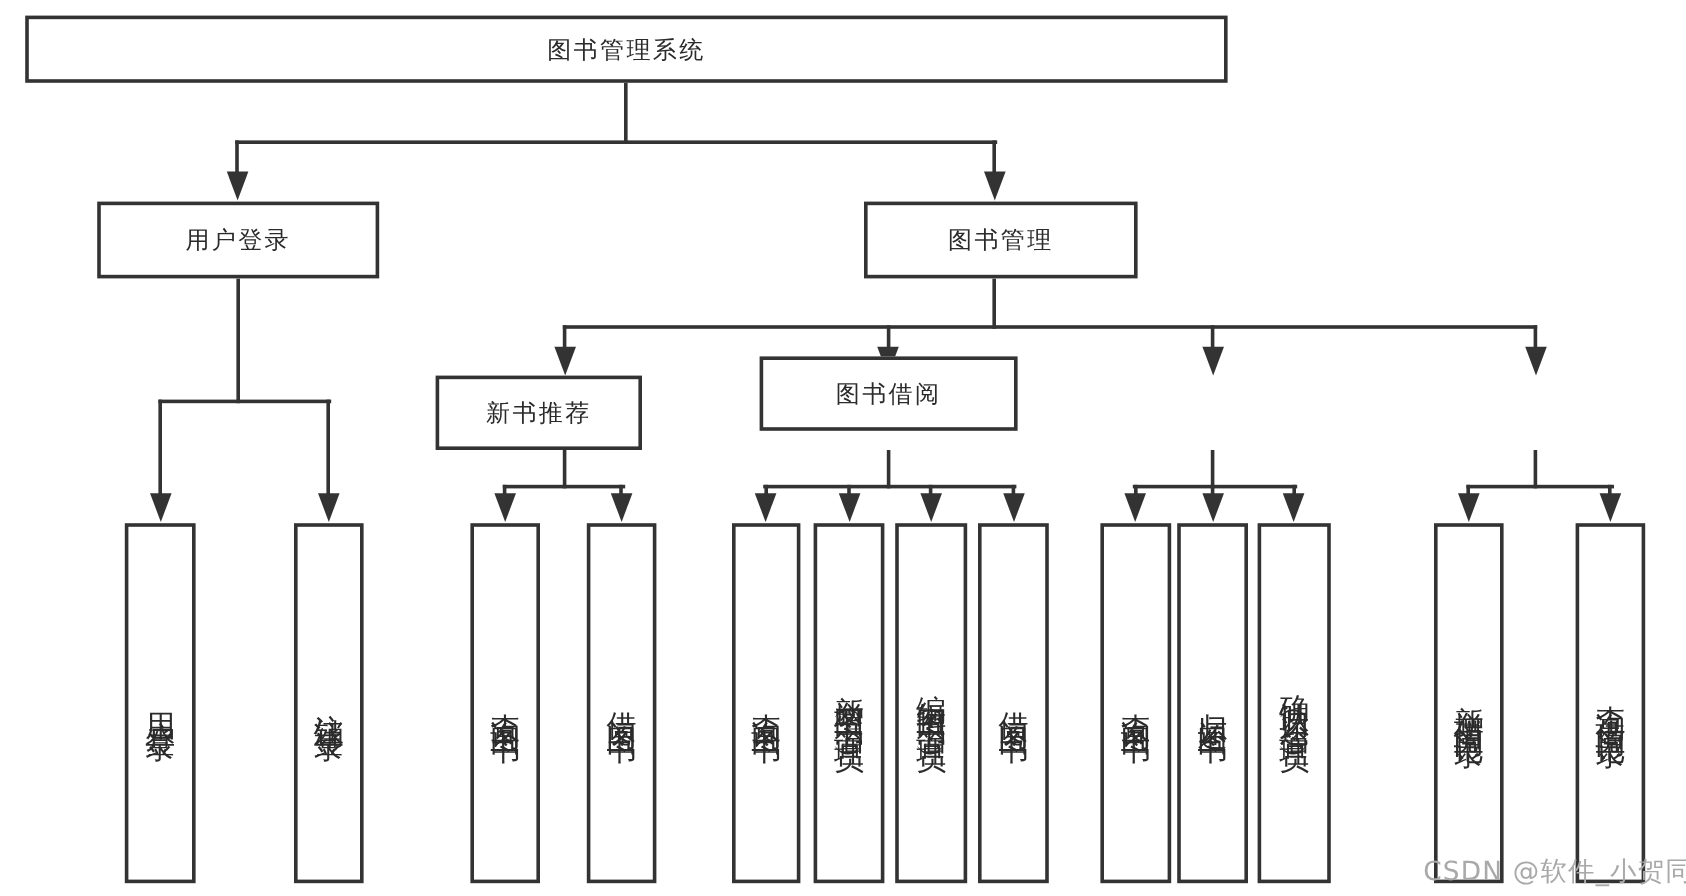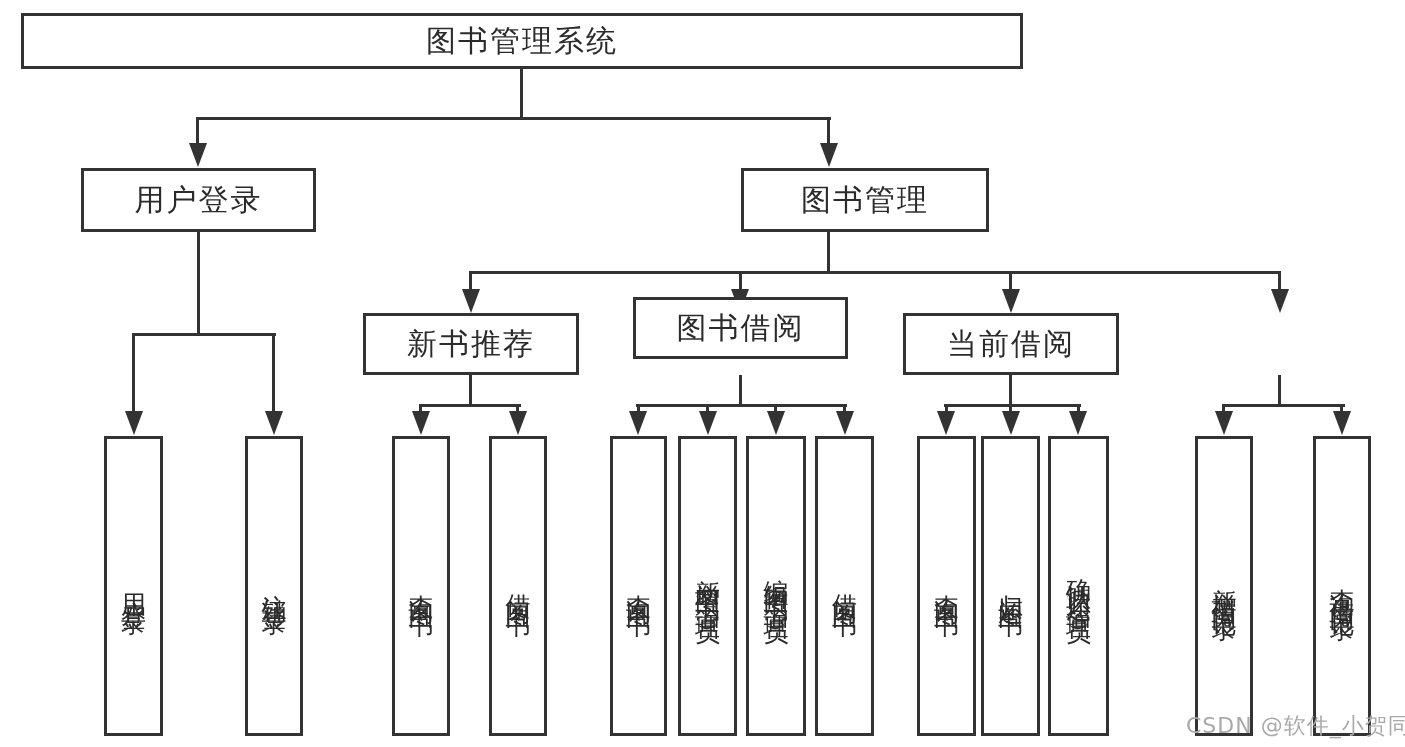--- a/index.html
+++ b/index.html
@@ -19,21 +19,21 @@
   
   .hnode{
     position:absolute;
     box-sizing:border-box;
     border:3px solid var(--line);
     background:#fff;
     display:flex;align-items:center;justify-content:center;
     z-index:2;
   }
   .hlabel{
-    font-size:30px;color:var(--text);letter-spacing:2px;line-height:1;
+    font-size:20px;color:var(--text);letter-spacing:2px;line-height:1;
     white-space:nowrap;
     text-align:right;
   }
   
   .vnode{
     position:absolute;
     box-sizing:border-box;
     border:3px solid var(--line);
     background:#fff;
     display:flex;align-items:center;justify-content:center;
@@ -75,21 +75,21 @@
   <div class="ln" style="left:520px;top:69px;width:3px;height:51px"></div>
   <div class="ln" style="left:196px;top:117px;width:635px;height:3px"></div>
   <div class="ln" style="left:196px;top:117px;width:3px;height:29px"></div>
   <div class="arrow" style="left:189px;top:143px"></div>
   <div class="ln" style="left:827px;top:117px;width:3px;height:29px"></div>
   <div class="arrow" style="left:820px;top:143px"></div>
 
   <div class="hnode" style="left:81px;top:168px;width:235px;height:64px">
     <span class="hlabel">用户登录</span>
   </div>
-  <div class="hnode" style="left:741px;top:168px;width:248px;height:64px">
+  <div class="hnode" style="left:720px;top:168px;width:228px;height:64px">
     <span class="hlabel">图书管理</span>
   </div>
 
   <div class="ln" style="left:197px;top:232px;width:3px;height:104px"></div>
   <div class="ln" style="left:132px;top:333px;width:144px;height:3px"></div>
   <div class="ln" style="left:132px;top:333px;width:3px;height:80px"></div>
   <div class="arrow" style="left:125px;top:411px"></div>
   <div class="ln" style="left:272px;top:333px;width:3px;height:80px"></div>
   <div class="arrow" style="left:265px;top:411px"></div>
 
@@ -97,28 +97,25 @@
   <div class="ln" style="left:469px;top:271px;width:812px;height:3px"></div>
   <div class="ln" style="left:469px;top:271px;width:3px;height:21px"></div>
   <div class="arrow" style="left:462px;top:289px"></div>
   <div class="ln" style="left:739px;top:271px;width:3px;height:21px"></div>
   <div class="arrow" style="left:731px;top:289px"></div>
   <div class="ln" style="left:1009px;top:271px;width:3px;height:21px"></div>
   <div class="arrow" style="left:1002px;top:289px"></div>
   <div class="ln" style="left:1278px;top:271px;width:3px;height:21px"></div>
   <div class="arrow" style="left:1271px;top:289px"></div>
 
-  <div class="hnode" style="left:363px;top:313px;width:216px;height:62px">
+  <div class="hnode" style="left:363px;top:313px;width:172px;height:62px">
     <span class="hlabel">新书推荐</span>
   </div>
   <div class="hnode" style="left:633px;top:297px;width:215px;height:62px">
     <span class="hlabel">图书借阅</span>
-  </div>
-  <div class="hnode" style="left:903px;top:313px;width:216px;height:62px">
-    <span class="hlabel">当前借阅</span>
   </div>
 
   <div class="ln" style="left:469px;top:375px;width:3px;height:32px"></div>
   <div class="ln" style="left:419px;top:404px;width:102px;height:3px"></div>
   <div class="ln" style="left:419px;top:404px;width:3px;height:10px"></div>
   <div class="arrow" style="left:412px;top:411px"></div>
   <div class="ln" style="left:516px;top:404px;width:3px;height:10px"></div>
   <div class="arrow" style="left:509px;top:411px"></div>
 
   <div class="ln" style="left:739px;top:375px;width:3px;height:32px"></div>

